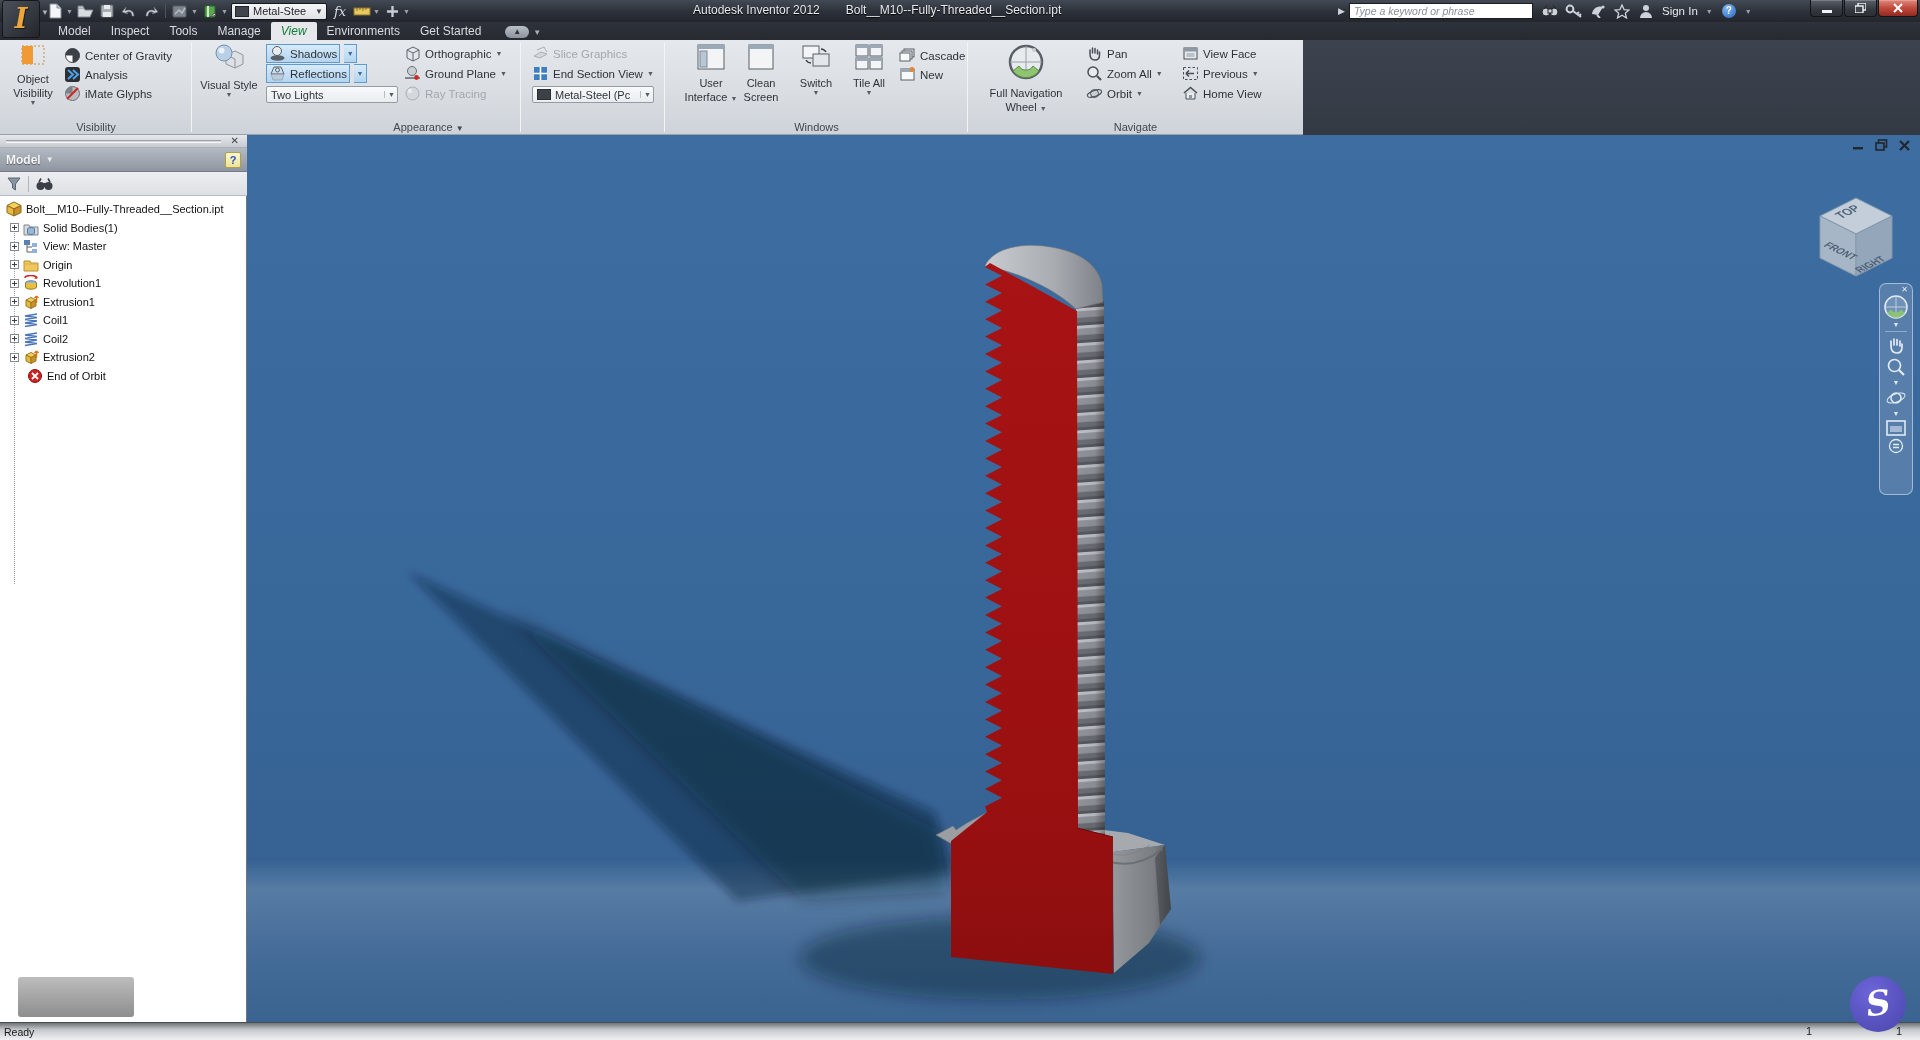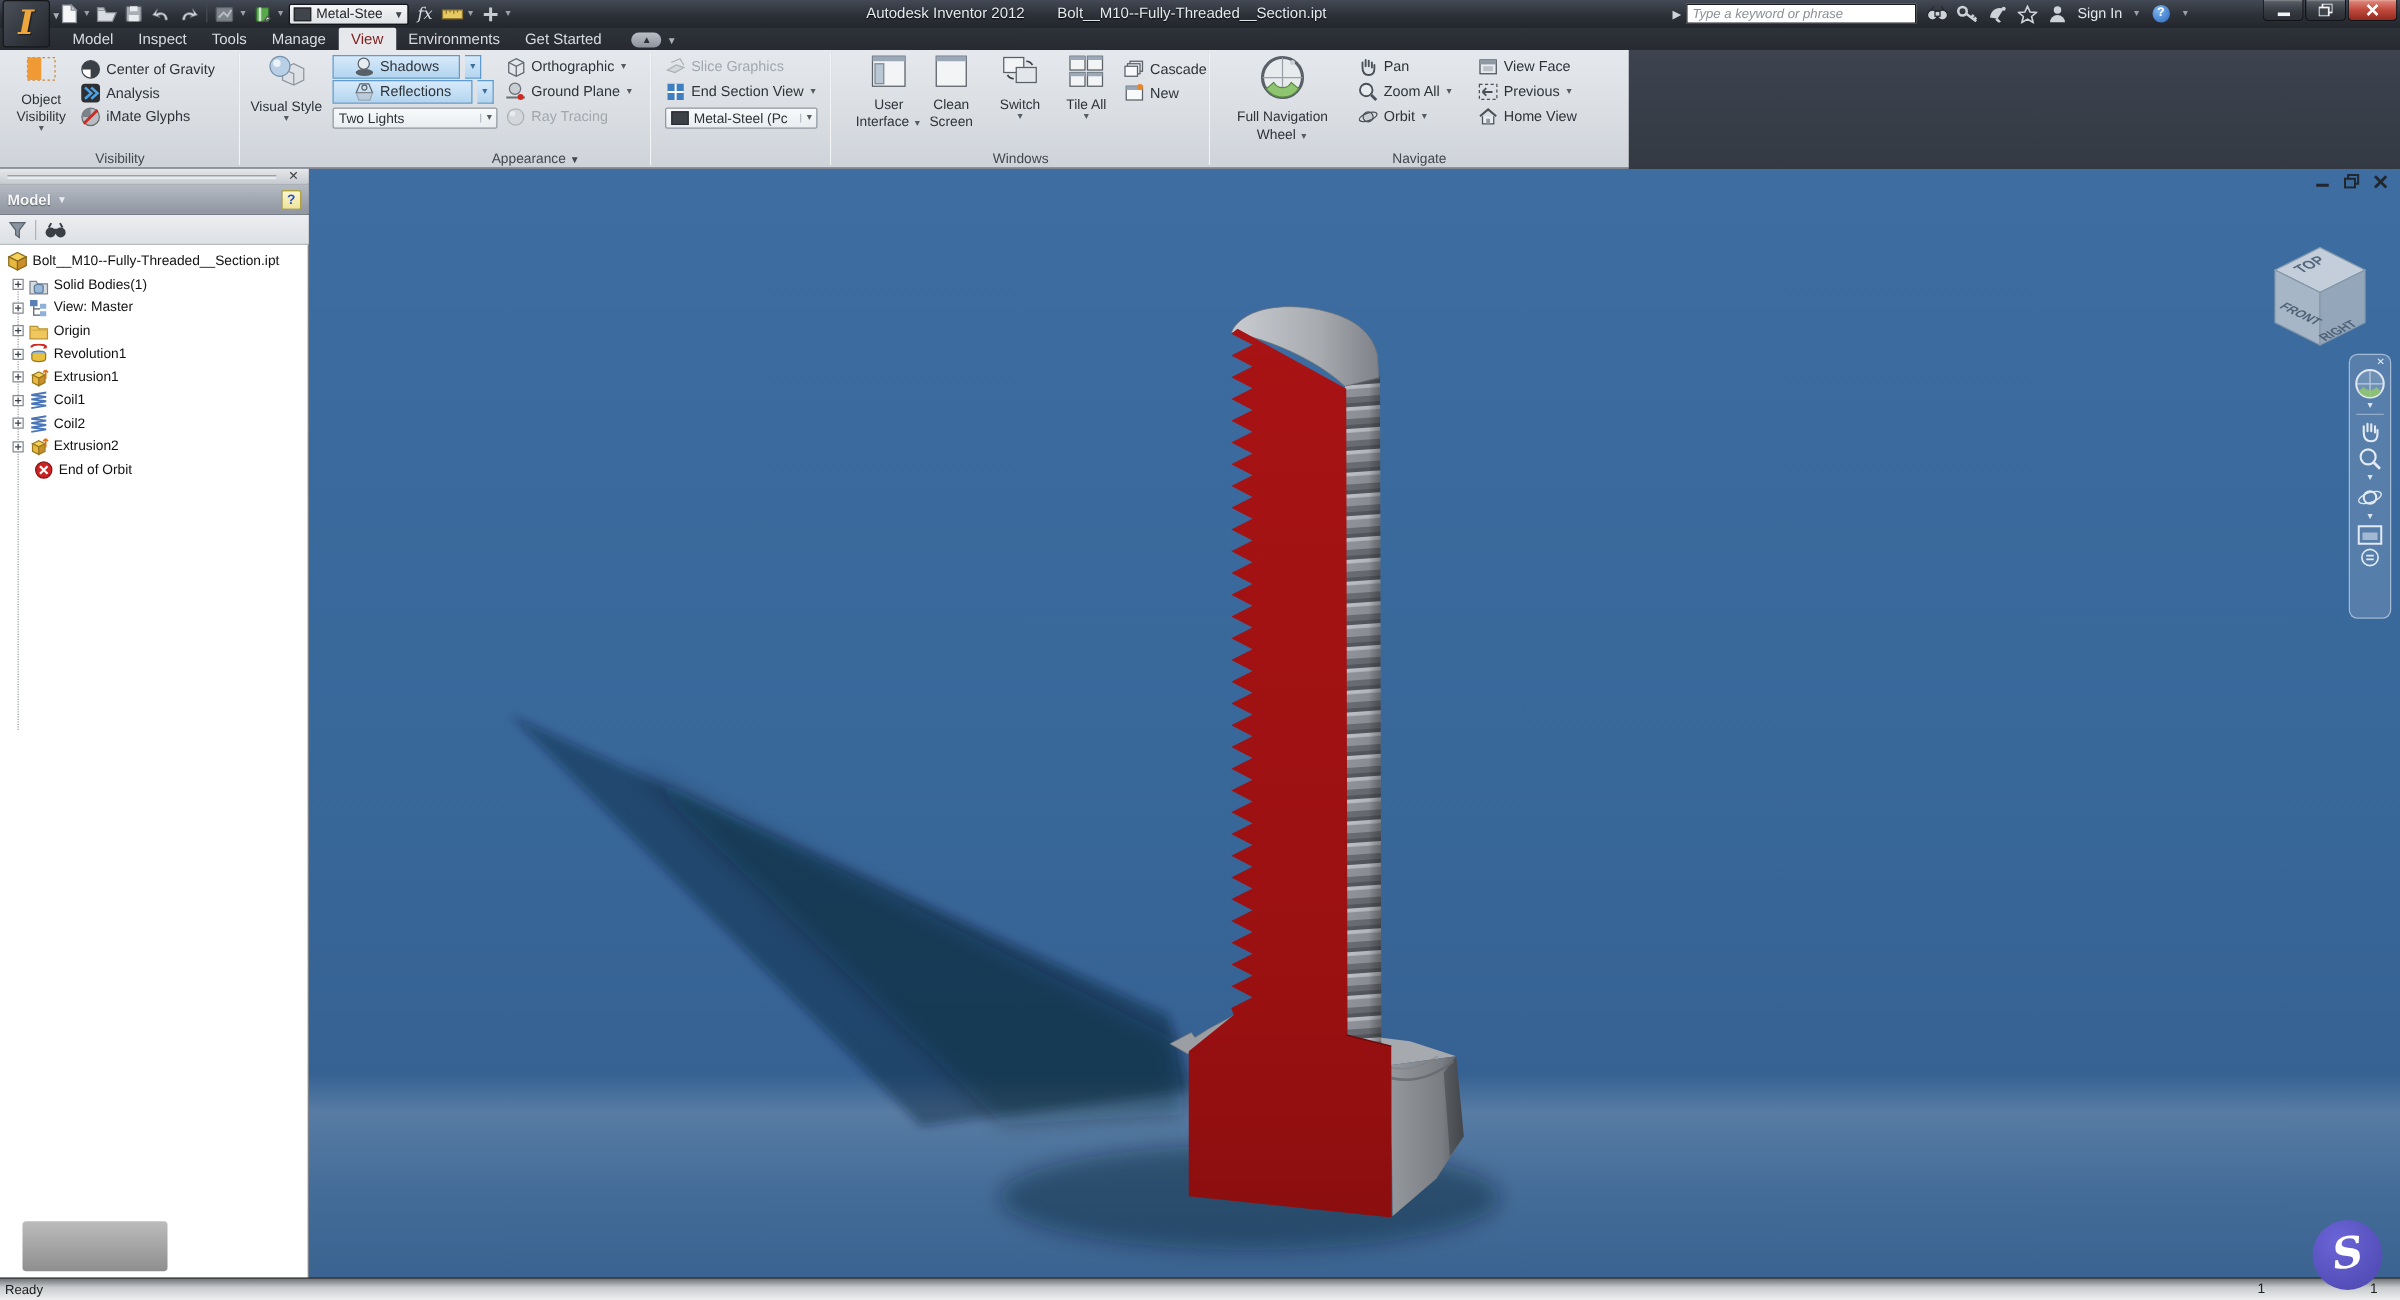--- a/index.html
+++ b/index.html
@@ -32,40 +32,40 @@
   #signin-label { font-size:11.5px; color:#e4e7eb; margin:0 4px; }
   .tcaret { color:#9aa1a9; font-size:7px; margin:0 4px; }
   #help-circle { width:14px; height:14px; border-radius:50%; background:radial-gradient(circle at 35% 30%,#7db6ef,#2a66c0); color:#fff; font-size:10px; font-weight:bold; text-align:center; line-height:14px; }
   .winbtn { height:17px; border:1px solid #121417; border-top:none; border-radius:0 0 4px 4px; display:flex; align-items:center; justify-content:center; background:linear-gradient(#5a6069,#34383f 60%,#2b2e34); box-shadow:inset 0 1px 0 #ffffff33; }
   #btn-close { background:linear-gradient(#e08a7e,#c04a3c 50%,#92291f); }
   #win-buttons { left:1810px; top:0; display:flex; gap:1px; z-index:45; }
 
   
   #tabrow { left:0; top:22px; width:1920px; height:18px; background:linear-gradient(#2e323a,#272a30); z-index:29; display:flex; align-items:flex-end; padding-left:48px; }
   .rtab { font-size:12px; color:#d9dce1; padding:2px 10px 2px; height:18px; cursor:default; }
-  .rtab.active { background:#e6e8eb; color:#7f1d1d; border-radius:2px 2px 0 0; }
+  .rtab.active { background:#e6e8eb; color:#15803d; border-radius:2px 2px 0 0;font-style:italic; }
   #ribbon-collapse { display:flex; align-items:center; margin-left:14px; gap:4px; padding-bottom:2px; }
   #ribbon-collapse .pill { width:24px; height:12px; background:linear-gradient(#b9bfc7,#8d939c); border-radius:6px; color:#2c3036; font-size:8px; text-align:center; line-height:12px; }
   #ribbon-collapse .car { color:#aab0b8; font-size:8px; }
 
   
   #ribbon-dark { left:0; top:40px; width:1920px; height:95px; background:linear-gradient(180deg,#40475261,#343a44); background-color:#3a414c; z-index:10; }
   #ribbon { left:0; top:40px; width:1303px; height:95px; background:linear-gradient(180deg,#e5e8ec,#dadee3 55%,#ced3d9); border-bottom:1px solid #9aa0a8; z-index:20; }
   .panel { position:absolute; top:0; height:94px; }
   .pdiv { position:absolute; top:2px; width:1px; height:90px; background:#b5bac1; border-right:1px solid #f2f4f6; }
   .plabel { position:absolute; bottom:1px; left:0; right:0; text-align:center; font-size:11px; color:#42474e; }
   .bigbtn { position:absolute; top:3px; text-align:center; }
   .bigbtn .bicon { margin:0 auto; }
   .bigbtn .blab { font-size:11px; color:#2e3339; line-height:12px; margin-top:2px; }
   .bigbtn .bcar { font-size:7px; color:#555b62; }
   .rrow { position:absolute; height:19px; display:flex; align-items:center; gap:4px; }
   .rrow .lab { font-size:11.5px; color:#2e3339; white-space:nowrap; }
   .rrow .car { font-size:7px; color:#555b62; }
   .rrow.disabled .lab { color:#a2a7ae; }
-  .toggle-on { display:flex; align-items:center; gap:4px; background:linear-gradient(#d7eafa,#b3d5f0); border:1px solid #5f9bce; height:19px; padding:0 16px; }
+  .toggle-on { display:flex; align-items:center; gap:4px; background:linear-gradient(#d7eafa,#b3d5f0); border:1px solid #5f9bce; height:19px; padding:0 2px; }
   .tog-caret { width:13px; height:19px; background:linear-gradient(#d7eafa,#b3d5f0); border:1px solid #5f9bce; border-left:none; font-size:7px; color:#3c6e99; display:flex; align-items:center; justify-content:center; }
   .combo { display:flex; align-items:center; background:linear-gradient(#f8fafb,#e9edf0); border:1px solid #949ba3; border-radius:2px; height:17px; padding:0 2px 0 4px; }
   .combo .ctxt { font-size:11px; color:#2e3339; flex:1; white-space:nowrap; }
   .combo .ccar { font-size:7px; color:#555b62; border-left:1px solid #b8bec5; padding-left:3px; margin-left:4px; }
   .ricon16 { width:17px; height:17px; flex:0 0 17px; }
 
   
   #browser { left:0; top:135px; width:247px; height:887px; background:#d8dbdf; border-right:1px solid #70767e; z-index:15; }
   #browser-grip { position:absolute; left:0; top:0; width:247px; height:13px; background:linear-gradient(#e6e8eb,#c7cbd0); border-bottom:1px solid #aab0b6; }
   #browser-grip .gx { position:absolute; right:8px; top:0px; font-size:10px; color:#3e434a; }

